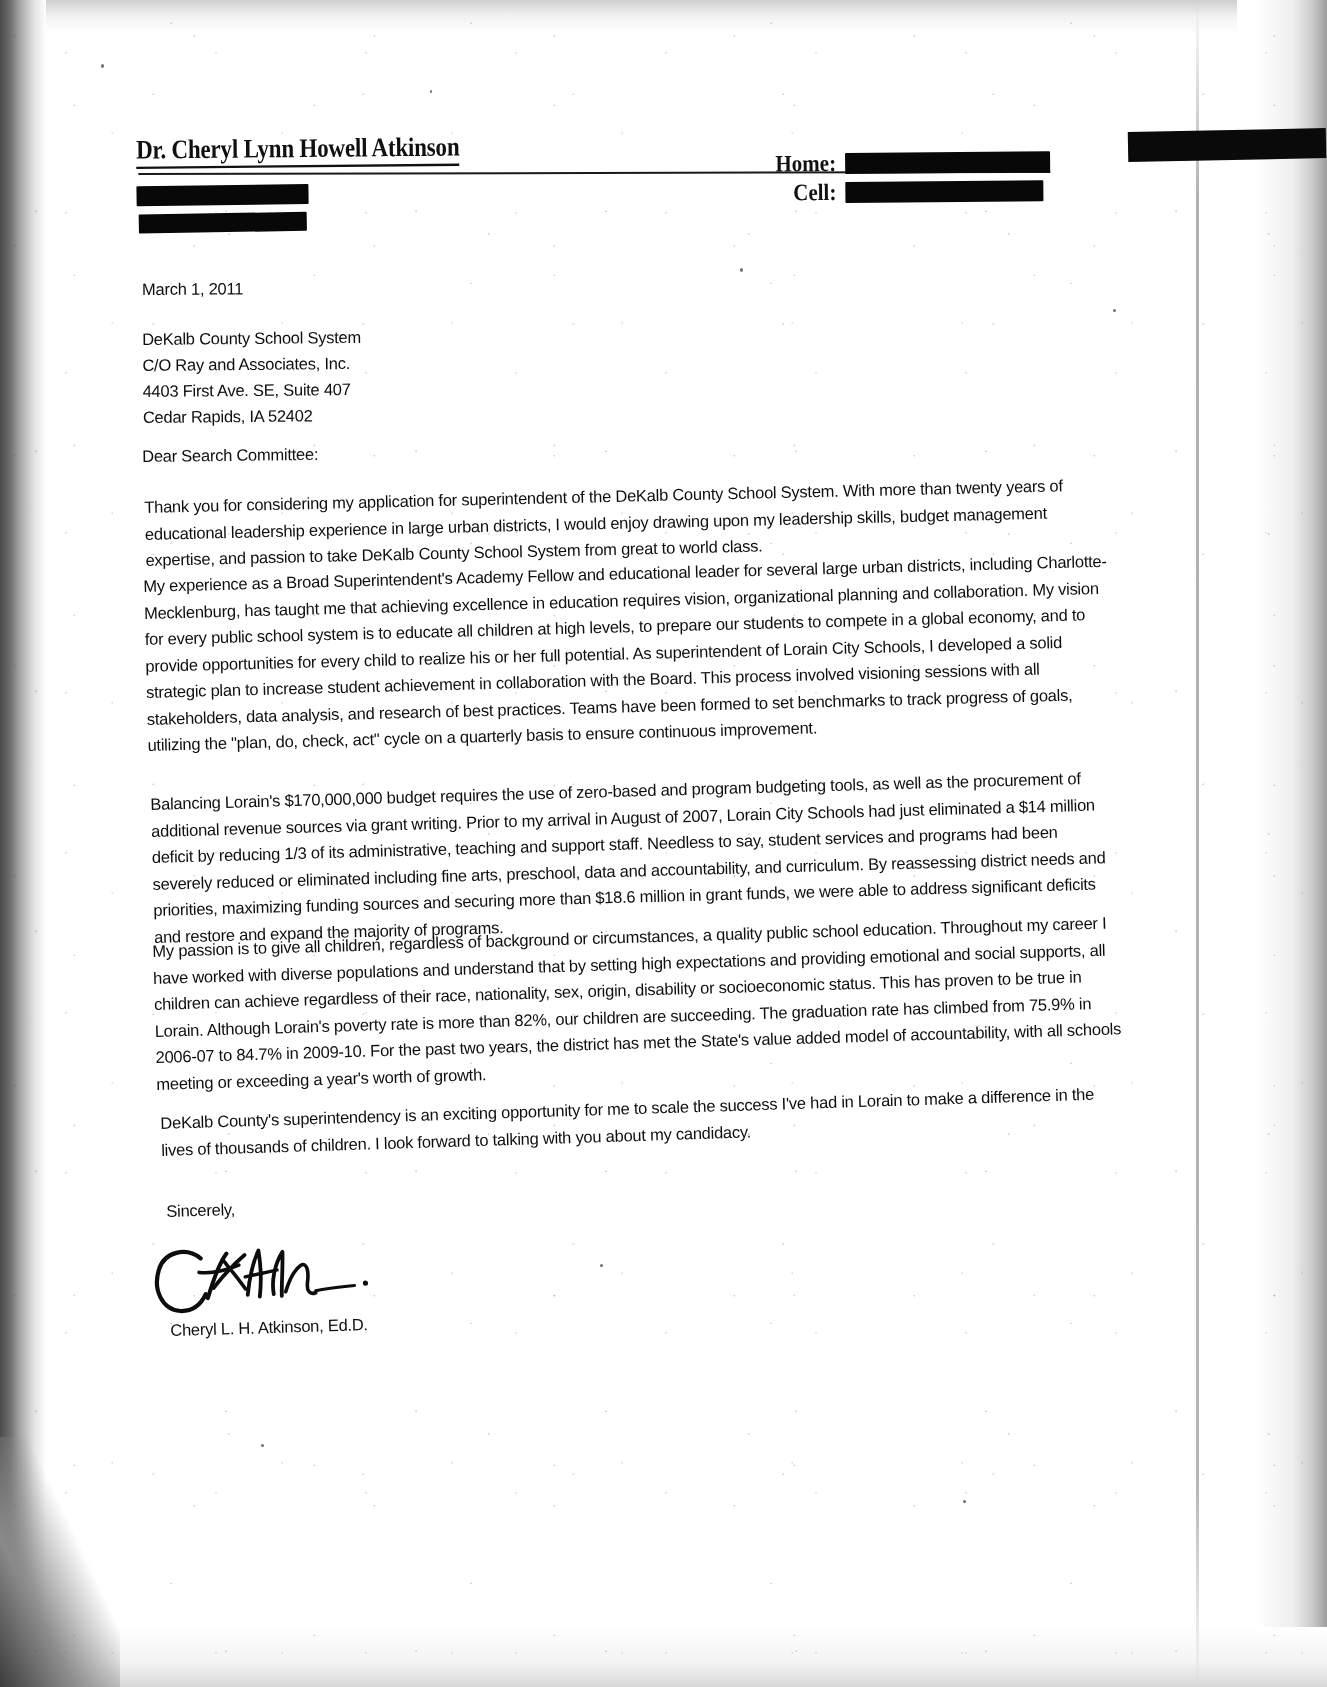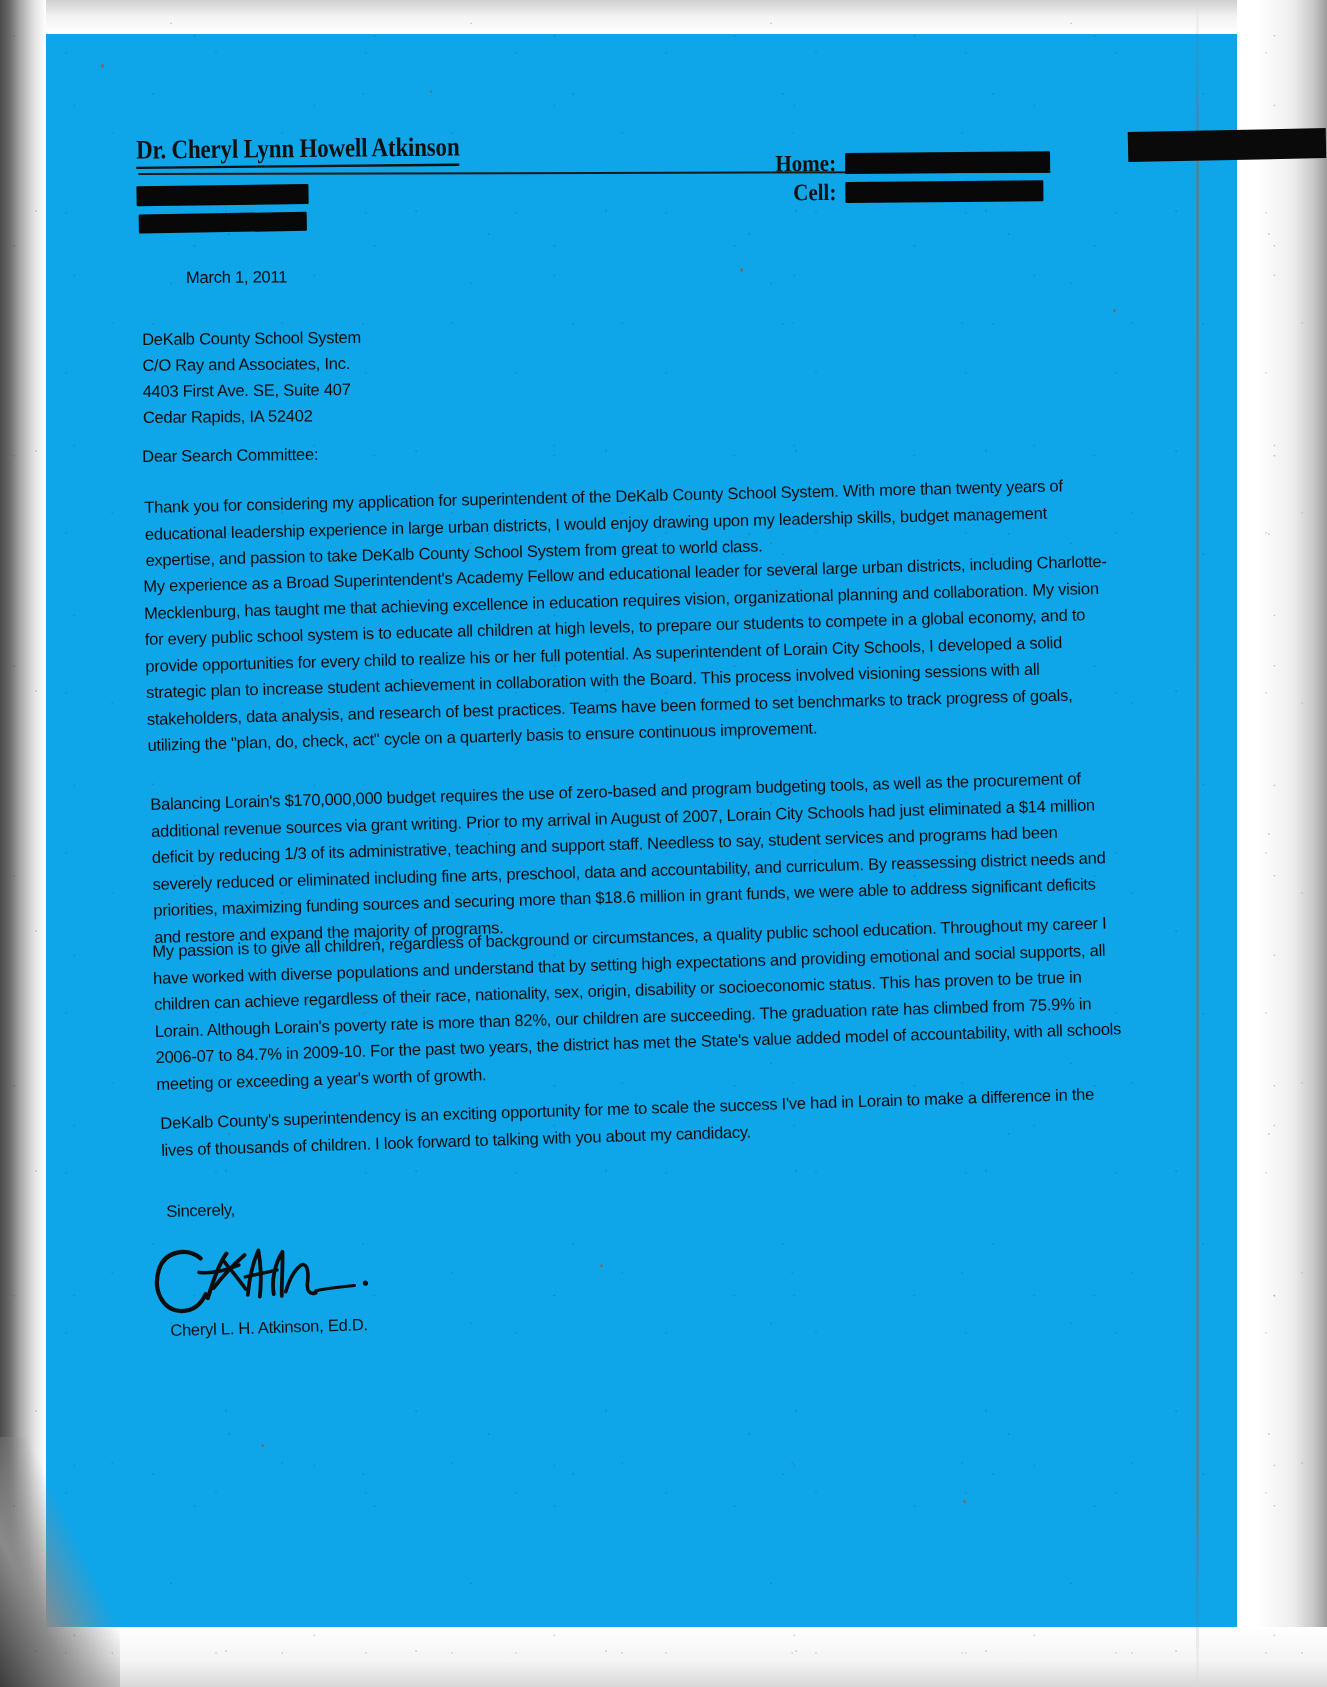--- a/index.html
+++ b/index.html
@@ -10,21 +10,21 @@
   }
   body {
     font-family: "Liberation Sans", sans-serif;
   }
 
   
   #scan-page {
     position: relative;
     width: 1327px;
     height: 1687px;
-    background: #0ea5e9;
+    background: #ffffff;
     overflow: hidden;
   }
 
   
   .edge {
     position: absolute;
     pointer-events: none;
   }
   #edge-left {
     left: 0; top: 0;
@@ -174,23 +174,22 @@
     color: #0e0e0e;
     font-size: 16.5px;
     line-height: 25.5px;
     letter-spacing: -0.25px;
     transform-origin: left top;
     font-stretch: condensed;
   }
 
   #date-line {
     position: absolute;
-    left: 142px; top: 265px;
+    left: 142px; top: 277px;
     transform: rotate(-0.35deg);
-    margin-left: 44px;
   }
   #recipient {
     position: absolute;
     left: 142px; top: 326px;
     transform: rotate(-0.55deg);
     line-height: 26px;
   }
   #salutation {
     position: absolute;
     left: 142px; top: 444px;

